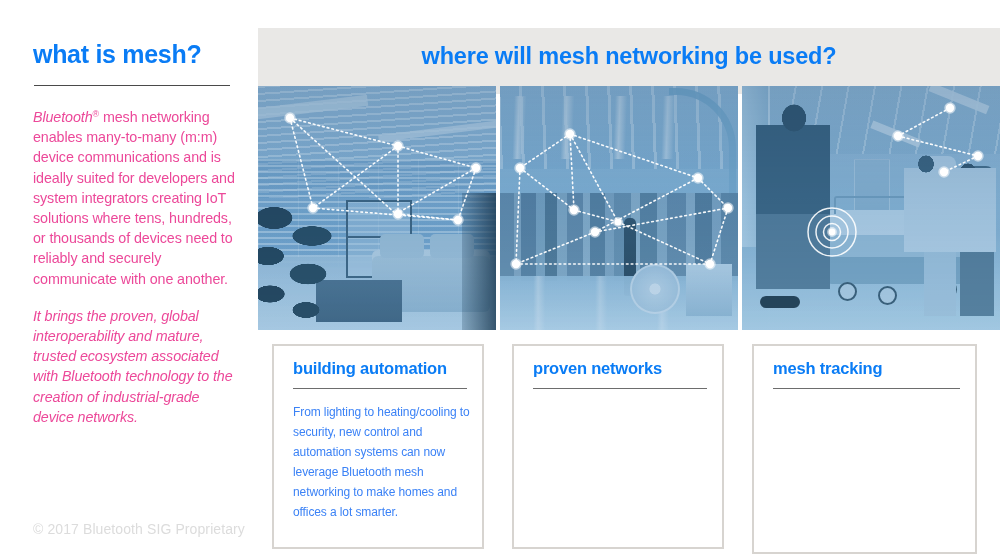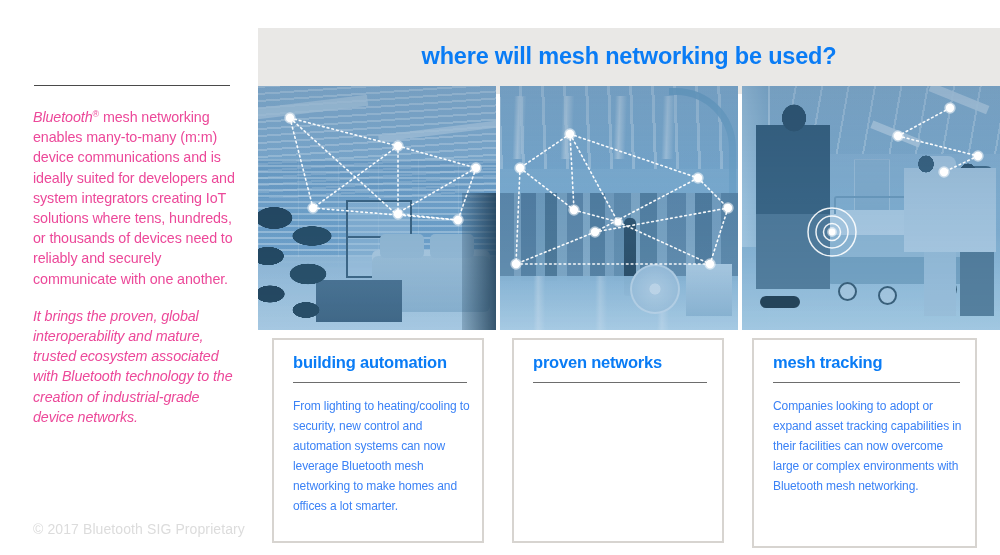--- a/index.html
+++ b/index.html
@@ -382,21 +382,21 @@
     fill:none;
     stroke:#ffffff;
     stroke-width:1.5;
     opacity:0.9;
   }
 
   
   .cards { position:absolute; left:0; top:330px; width:742px; height:225px; }
   .card {
     position:absolute;
-    top:8px;
+    top:14px;
     background:#ffffff;
     border:2px solid #d7d4d0;
     box-sizing:border-box;
   }
   .card-1 { left:14px;  width:212px; height:205px; }
   .card-2 { left:254px; width:212px; height:205px; }
   .card-3 { left:494px; width:225px; height:210px; }
 
   .card-title {
     position:absolute;
@@ -424,20 +424,21 @@
     color:#3b82f6;
     letter-spacing:-0.1px;
   }
   .card-3 .card-body { width:190px; }
 </style>
 </head>
 <body>
 
 <div class="left-col">
 
+  <div class="left-heading">what is mesh?</div>
   <div class="left-rule"></div>
 
   <div class="left-body">
     <p><span class="bt-italic">Bluetooth</span><span class="bt-sup">®</span><span> mesh networking enables many-to-many (m:m) device communications and is ideally suited for developers and system integrators creating IoT solutions where tens, hundreds, or thousands of devices need to reliably and securely communicate with one another.</span></p>
     <p>It brings the proven, global interoperability and mature, trusted ecosystem associated with Bluetooth technology to the creation of industrial-grade device networks.</p>
   </div>
 
   <div class="footer-note">© 2017 Bluetooth SIG Proprietary</div>
 </div>
 
@@ -577,16 +578,15 @@
     </div>
 
     <div class="card card-2">
       <div class="card-title">proven networks</div>
       <div class="card-rule"></div>
     </div>
 
     <div class="card card-3">
       <div class="card-title">mesh tracking</div>
       <div class="card-rule"></div>
-      <div class="card-body">Companies looking to adopt or expand asset tracking capabilities in their facilities can now overcome large or complex environments with Bluetooth mesh networking.</div>
     </div>
   </div>
 </div>
 
 </body></html>

